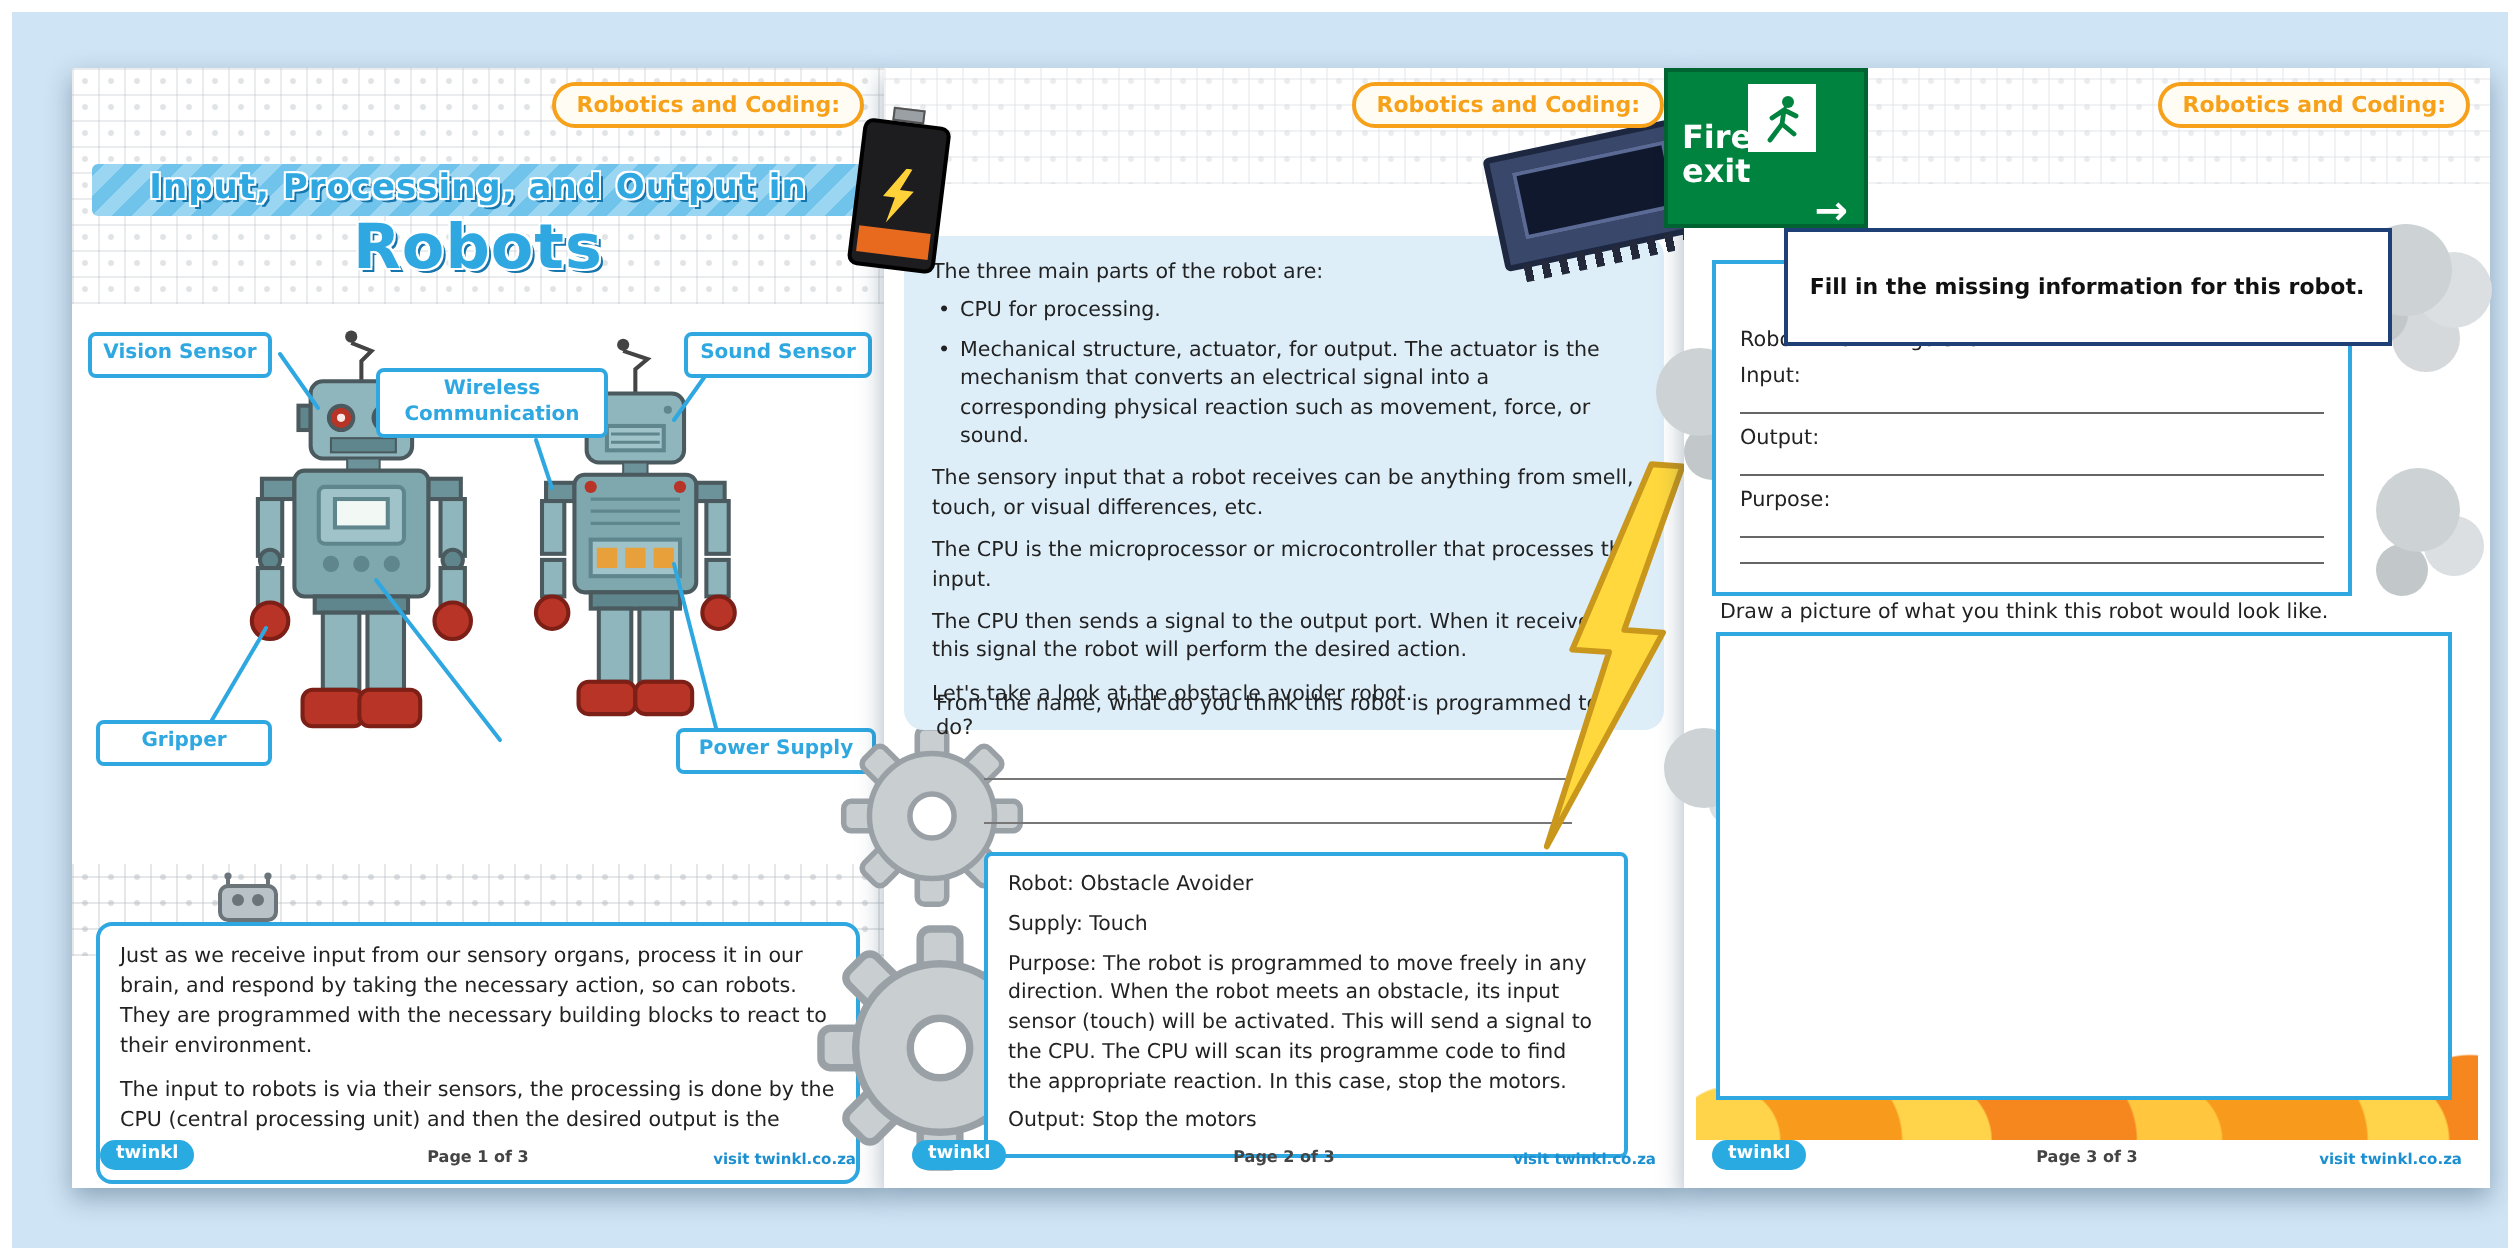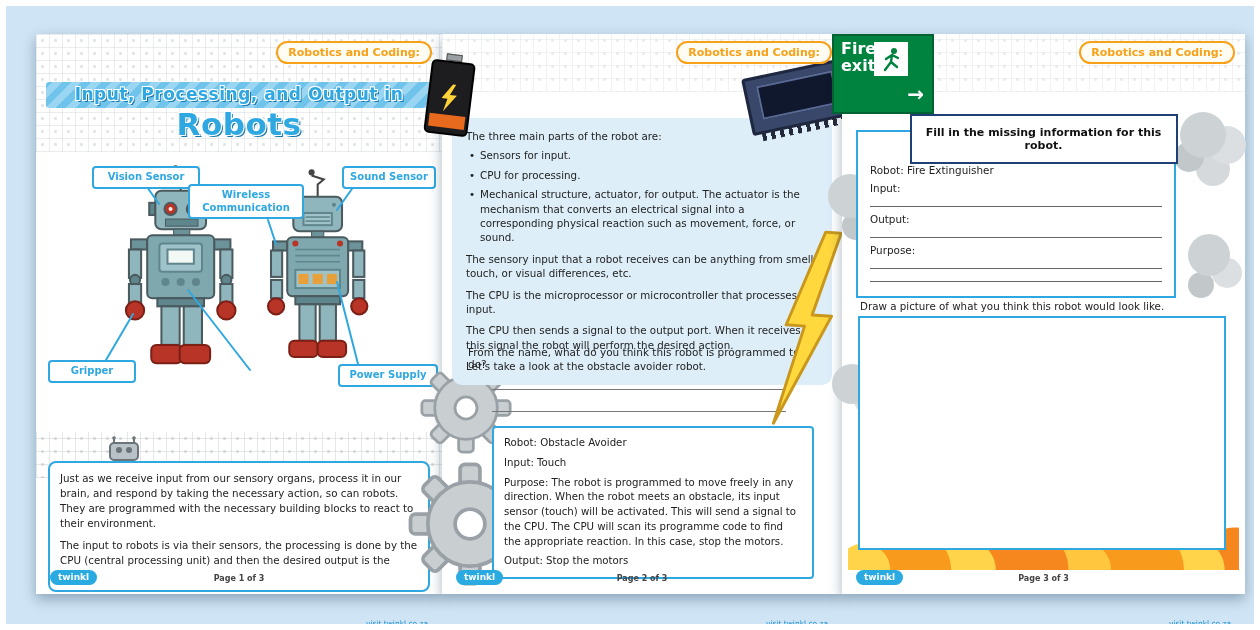--- a/index.html
+++ b/index.html
@@ -36,40 +36,40 @@
     color:#2fa8e1; letter-spacing:.5px;
     text-shadow:-1px -1px 0 #fff, 1px -1px 0 #fff, -1px 1px 0 #fff, 1px 1px 0 #fff, 2px 2px 0 #1576ad; }
   .title1 { top:50px; font-size:17px; }
   .title2 { top:72px; font-size:31px; }
 
   .robots-svg { position:absolute; left:28px; top:120px; width:345px; height:258px; z-index:2; }
   .connectors { position:absolute; left:0; top:0; width:406px; height:560px; z-index:3; pointer-events:none; }
   .rlabel { position:absolute; background:#fff; border:2px solid #2fa8e1; border-radius:4px;
             color:#2fa8e1; font-weight:700; font-size:10px; text-align:center;
             padding:3px 4px; line-height:1.25; z-index:4; }
-  #lbl-vision   { left:8px;   top:132px; width:108px;margin-left:48px; }
+  #lbl-vision   { left:8px;   top:132px; width:92px; }
   #lbl-wireless { left:152px; top:150px; width:116px; }
   #lbl-sound    { left:306px; top:132px; width:94px; }
   #lbl-gripper  { left:12px;  top:326px; width:88px; }
   #lbl-actuator { left:170px; top:336px; width:96px; }
   #lbl-power    { left:302px; top:330px; width:100px; }
 
   .mini-robot { position:absolute; left:66px; top:402px; z-index:2; }
 
   .infobox { position:absolute; top:427px; left:12px; right:12px; background:#fff;
              border:2px solid #2fa8e1; border-radius:8px; padding:8px 10px; z-index:4;
              font-size:10.3px; line-height:1.45; color:#222; }
   .infobox p + p { margin-top:7px; }
 
   .pfooter { position:absolute; left:14px; right:14px; bottom:6px; height:18px; z-index:6; }
   .logo { position:absolute; left:0; top:0; background:#29abe2; color:#fff; font-weight:bold;
           font-size:9px; padding:2px 8px 3px; border-radius:10px; }
   .f-center { position:absolute; left:0; right:0; top:4px; text-align:center;
               font-size:8px; color:#444; font-weight:bold; }
-  .f-site { position:absolute; right:0; top:5px; font-size:7.5px; color:#1b8fd0; font-weight:normal;margin-top:44px; }
+  .f-site { position:absolute; right:0; top:5px; font-size:7.5px; color:#1b8fd0; font-weight:bold; }
 
   
   .bluepanel { position:absolute; top:84px; left:10px; right:10px; background:#ddeef9;
                border-radius:10px; padding:11px 14px; z-index:1;
                font-size:10.3px; line-height:1.4; color:#222; }
   .bluepanel p { margin-top:7px; }
   .bullet { position:relative; padding-left:14px; margin-top:5px; }
   .bullet::before { content:"•"; position:absolute; left:3px; color:#222; }
 
   .question { position:absolute; top:312px; left:26px; right:26px; z-index:2;
@@ -98,28 +98,28 @@
           transform:rotate(4deg); }
   .gear { position:absolute; z-index:0; }
   #gear1 { left:-22px; top:328px; width:92px;  height:92px; }
   #gear2 { left:-34px; top:428px; width:124px; height:124px; }
   #gear3 { left:52px;  top:402px; width:48px;  height:48px; }
 
   
   .fire-exit { position:absolute; left:-10px; top:0; width:102px; height:80px; z-index:7;
                background:#00833e; border:2px solid #026332; display:flex; flex-wrap:wrap; }
   .fe-text { width:40px; padding:5px 0 0 7px; color:#fff; font-weight:800; font-size:16px;
-             line-height:1.05; }
+             line-height:1.05;margin-top:20px; }
   .fe-pict { width:34px; height:34px; background:#fff; margin-top:6px; display:flex;
              align-items:center; justify-content:center; }
   .fe-arrowrow { width:100%; text-align:right; padding-right:8px; color:#fff;
                  font-size:20px; font-weight:bold; line-height:1; }
 
-  .formtitle { position:absolute; top:80px; left:50%; transform:translateX(-50%); width:268px;
-               background:#fff; border:2px solid #1f3f77; padding:10px 6px; text-align:center;
+  .formtitle { position:absolute; top:80px; left:50%; transform:translateX(-50%); width:304px;
+               background:#fff; border:2px solid #1f3f77; padding:21px 6px; text-align:center;
                font-weight:bold; font-size:11px; color:#111; z-index:4; }
   .fieldsbox { position:absolute; top:96px; left:14px; width:320px; height:168px;
                border:2px solid #2fa8e1; background:#fff; z-index:3; padding:26px 12px 6px; }
   .flabel { font-size:10.4px; color:#222; margin-top:6px; }
   .fline  { height:13px; border-bottom:1.1px solid #666; }
   .drawprompt { position:absolute; top:266px; left:18px; right:20px; z-index:3;
                 font-size:10.3px; color:#222; }
   .drawbox { position:absolute; top:282px; left:16px; width:368px; height:234px;
              border:2px solid #2fa8e1; background:#fff; z-index:3; }
 
@@ -322,23 +322,20 @@
     <svg class="gear" id="gear2" viewBox="0 0 100 100">
         <use href="#gearsym"></use>
       </svg>
     <svg class="gear" id="gear3" viewBox="0 0 100 100">
         <use href="#gearsym"></use>
       </svg>
 
     <div class="bluepanel">
       <div>The three main parts of the robot are:</div>
       <div class="bullet">
-        <span>Sensors for input.</span>
-      </div>
-      <div class="bullet">
         <span>CPU for processing.</span>
       </div>
       <div class="bullet">
         <span>Mechanical structure, actuator, for output. The actuator is the mechanism that converts an electrical signal into a corresponding physical reaction such as movement, force, or sound.</span>
       </div>
       <p>The sensory input that a robot receives can be anything from smell, touch, or visual differences, etc.</p>
       <p>The CPU is the microprocessor or microcontroller that processes the input.</p>
       <p>The CPU then sends a signal to the output port. When it receives this signal the robot will perform the desired action.</p>
       <p>Let's take a look at the obstacle avoider robot.</p>
     </div>
@@ -348,21 +345,21 @@
       <div class="wline"></div>
       <div class="wline"></div>
     </div>
 
     <svg class="bolt" viewBox="0 0 70 210">
       <polygon points="48,0 14,98 33,98 8,200 60,86 40,86 64,0" fill="#ffd83d" stroke="#c9971c" stroke-width="3" stroke-linejoin="round"></polygon>
     </svg>
 
     <div class="robotbox">
       <div>Robot: Obstacle Avoider</div>
-      <div>Input: Touch</div>
+      <div>Supply: Touch</div>
       <div>Purpose: The robot is programmed to move freely in any direction. When the robot meets an obstacle, its input sensor (touch) will be activated. This will send a signal to the CPU. The CPU will scan its programme code to find the appropriate reaction. In this case, stop the motors.</div>
       <div>Output: Stop the motors</div>
     </div>
 
     <div class="pfooter">
       <span class="logo">twinkl</span>
       <span class="f-center">Page 2 of 3</span>
       <span class="f-site">visit twinkl.co.za</span>
     </div>
   </section>

